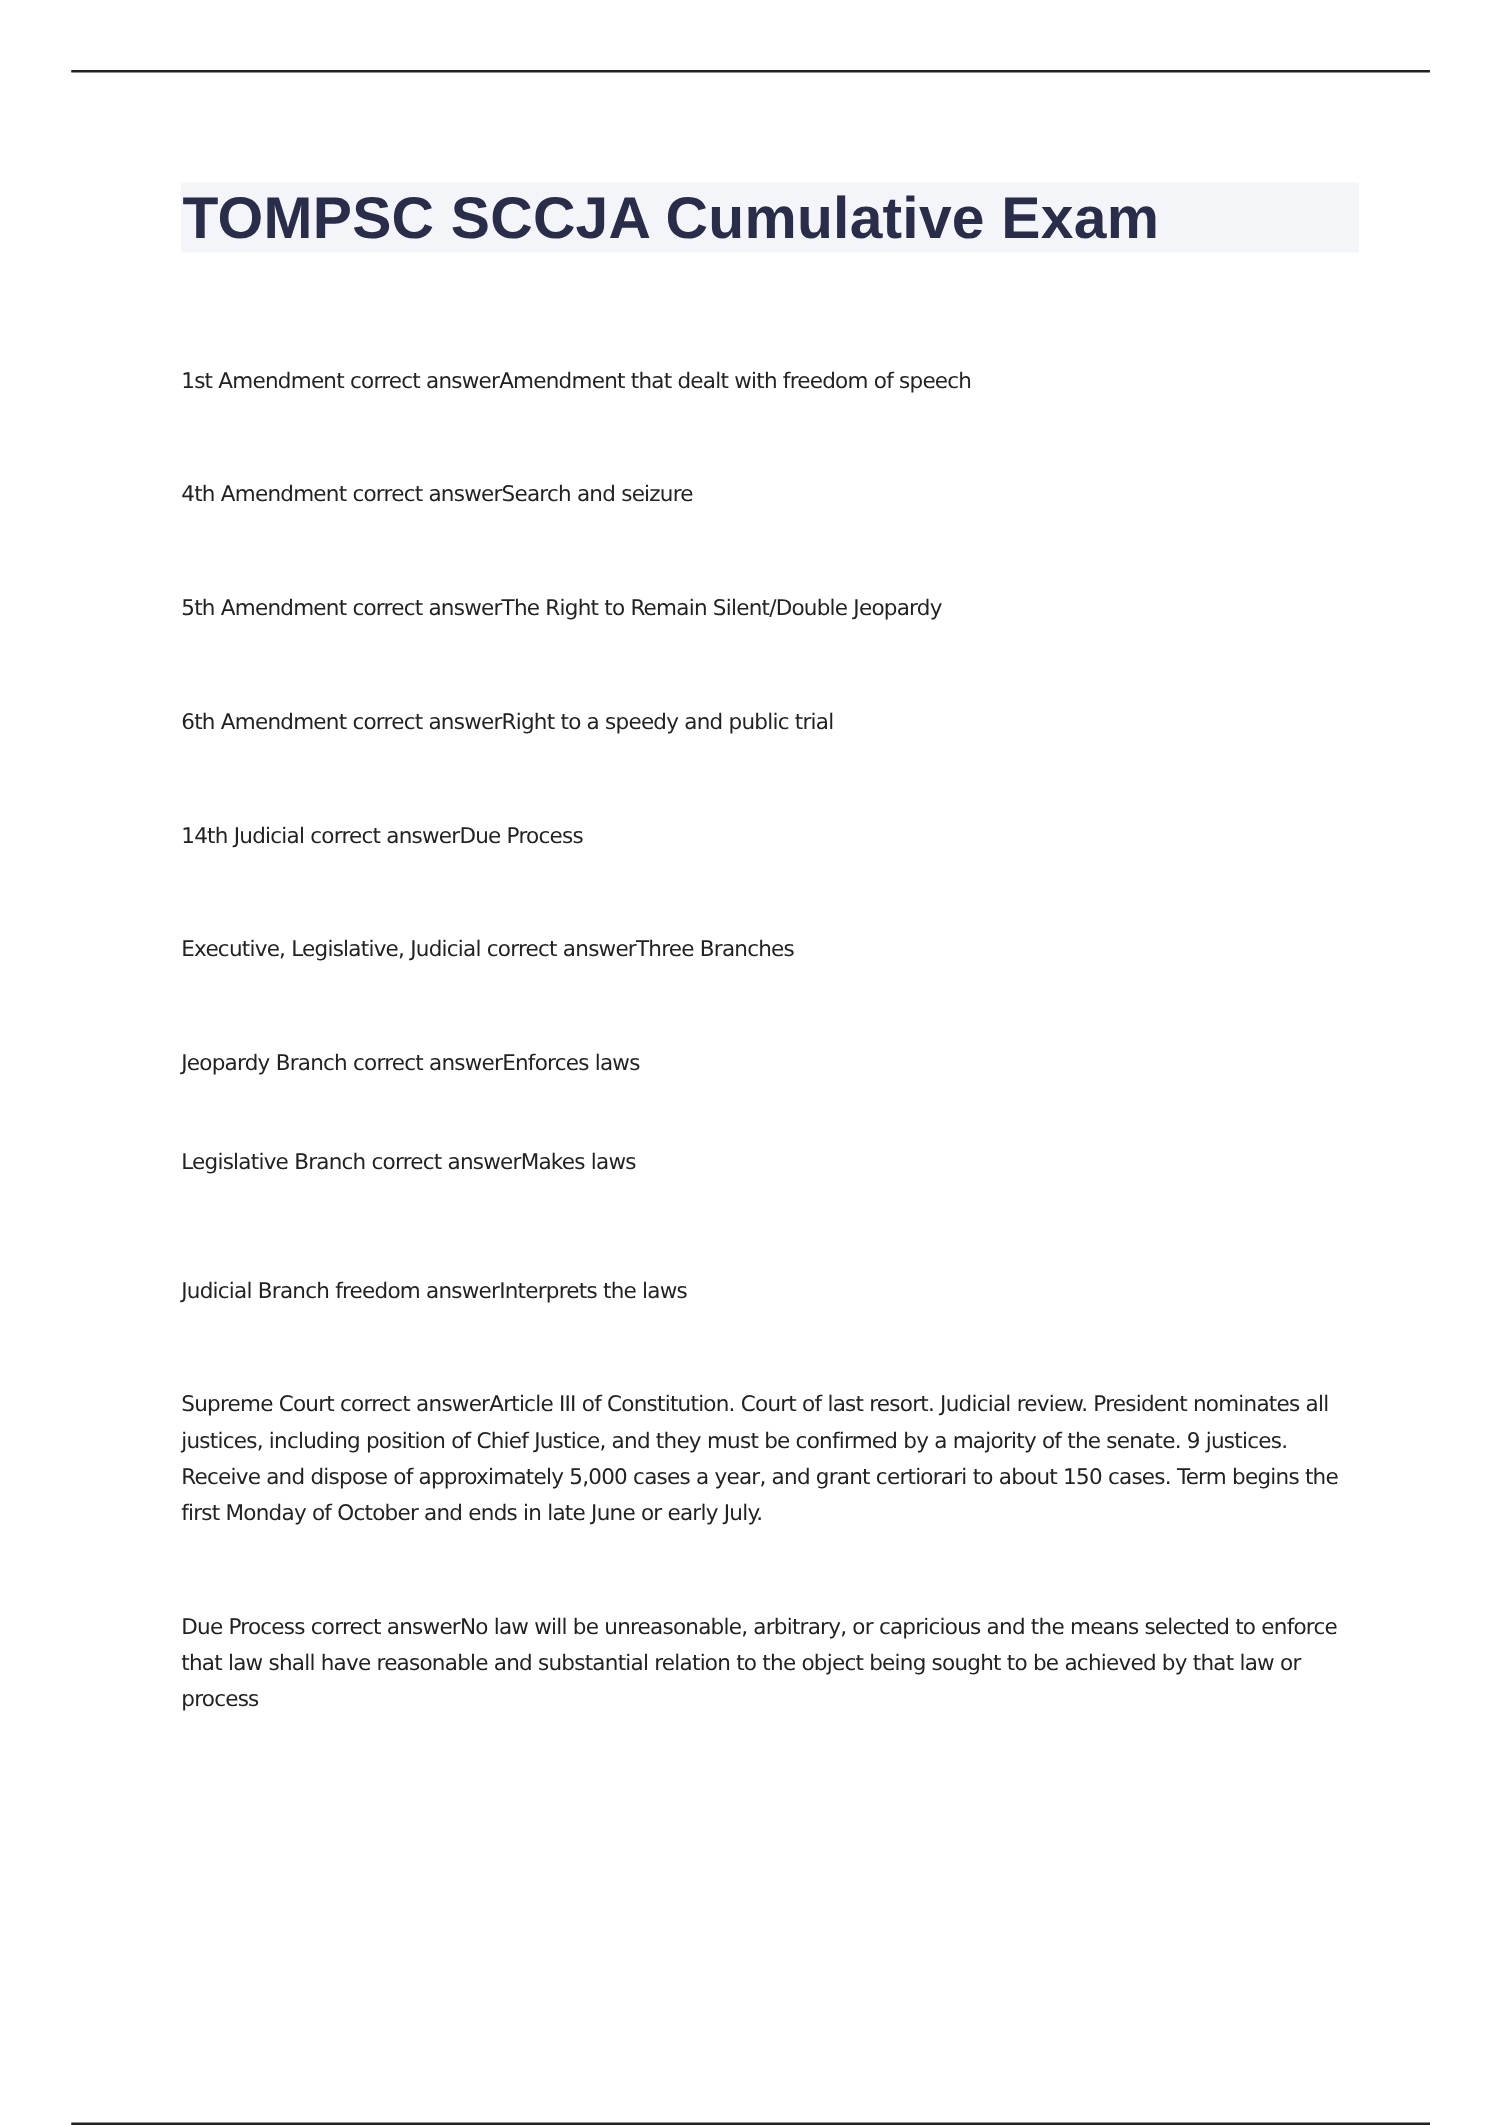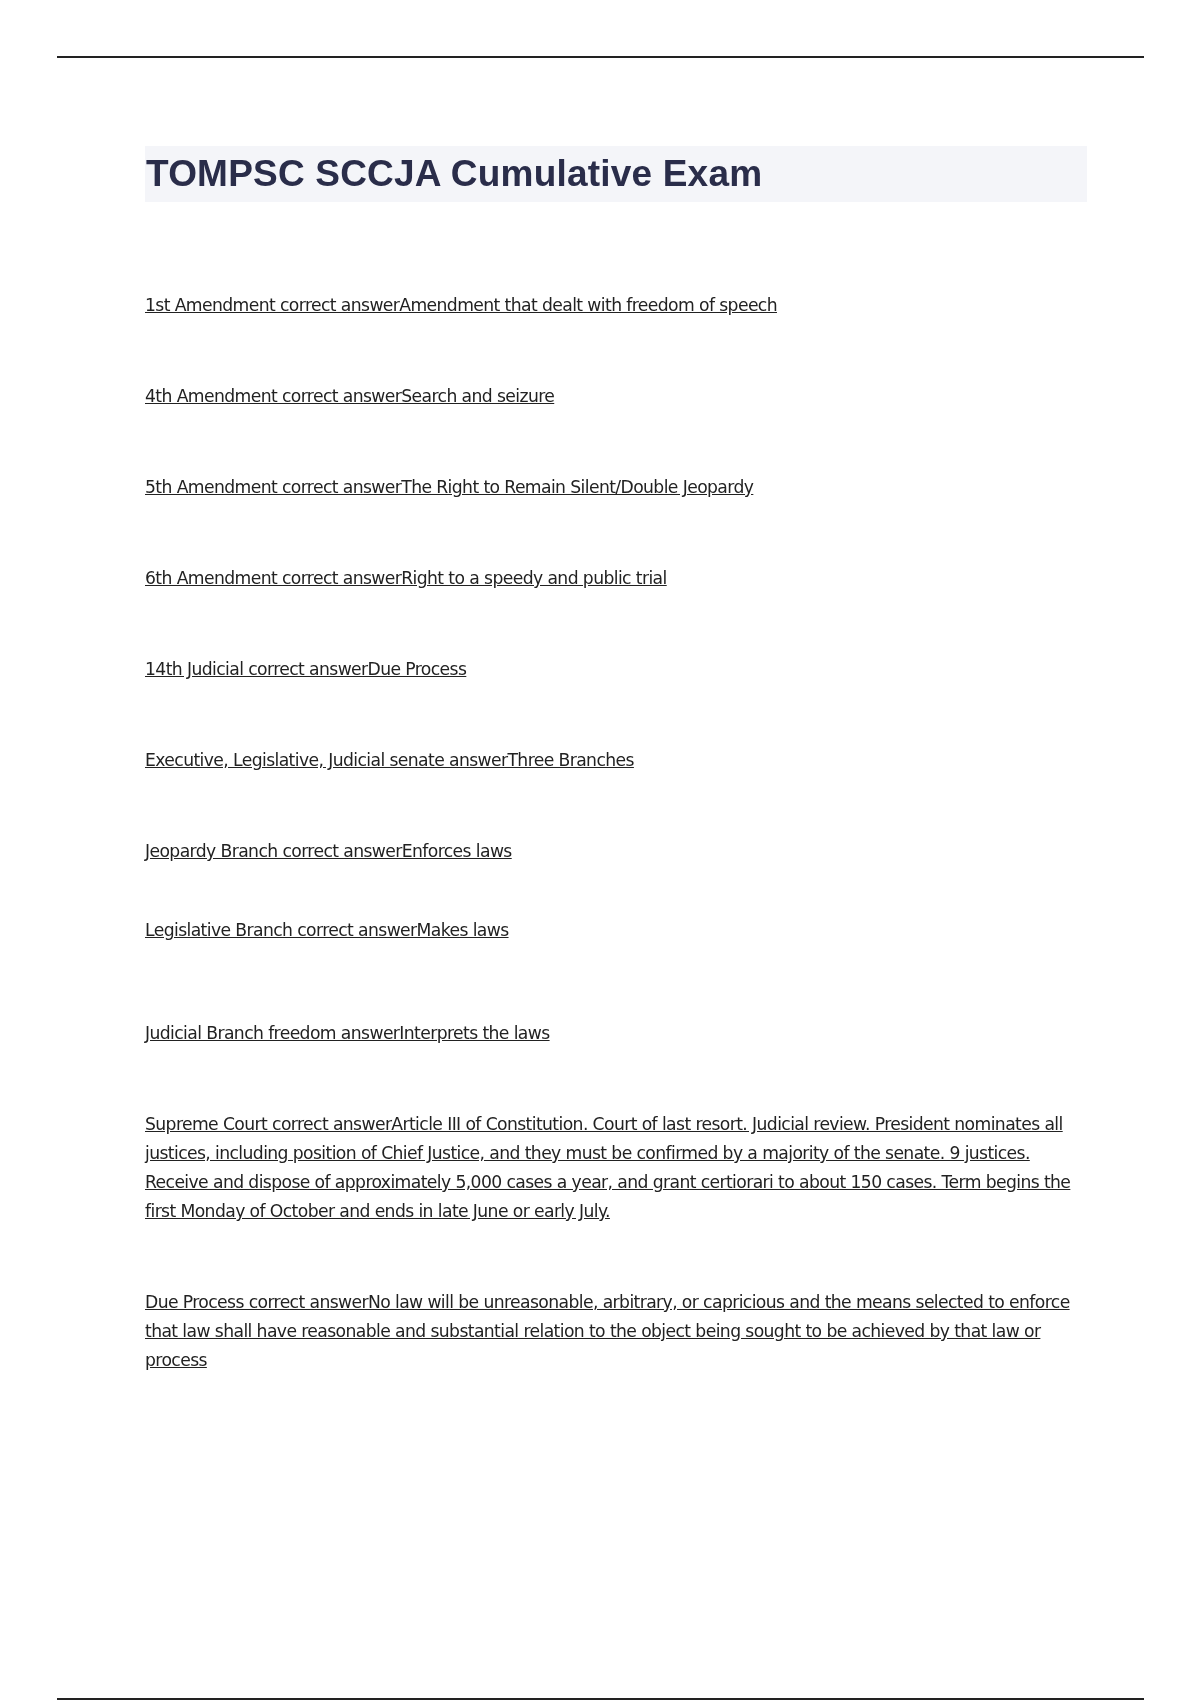--- a/index.html
+++ b/index.html
@@ -2,39 +2,39 @@
 <html><head>
   <meta charset="utf-8">
   <style>
     html, body { margin: 0; padding: 0; background: #ffffff; }
     body { width: 1200px; height: 1700px; position: relative; overflow: hidden; }
     .rule { position: absolute; left: 57px; width: 1087px; height: 2px; background: #222222; }
     .rule.top { top: 56px; }
     .rule.bottom { top: 1698px; }
     .title-band { position: absolute; left: 145px; top: 146px; width: 942px; height: 56px; background: #f4f5f9; }
     .title { position: absolute; left: 146px; top: 146px; margin: 0;
-      font-family: "Liberation Sans", sans-serif; font-weight: bold; font-size: 37px; line-height: 56px;
+      font-family: "Liberation Sans", sans-serif; font-weight: bold; font-size: 47px; line-height: 56px;
       color: #2a2d4a; letter-spacing: 0.2px; white-space: nowrap; }
     .entry { position: absolute; left: 145px; width: 945px; margin: 0;
       font-family: "DejaVu Sans", sans-serif; font-size: 17.2px; line-height: 29px; color: #222222;
-      letter-spacing: -0.6px; text-decoration: underline; }
+      letter-spacing: -0.6px; }
   </style>
 </head>
 <body>
 
 <div class="rule top"></div>
 
 <div class="title-band"></div>
 <h1 class="title">TOMPSC SCCJA Cumulative Exam</h1>
 
 <p class="entry" style="top:291px">1st Amendment correct answerAmendment that dealt with freedom of speech</p>
 <p class="entry" style="top:382px">4th Amendment correct answerSearch and seizure</p>
 <p class="entry" style="top:473px">5th Amendment correct answerThe Right to Remain Silent/Double Jeopardy</p>
 <p class="entry" style="top:564px">6th Amendment correct answerRight to a speedy and public trial</p>
 <p class="entry" style="top:655px">14th Judicial correct answerDue Process</p>
-<p class="entry" style="top:746px">Executive, Legislative, Judicial senate answerThree Branches</p>
+<p class="entry" style="top:746px">Executive, Legislative, Judicial correct answerThree Branches</p>
 <p class="entry" style="top:837px">Jeopardy Branch correct answerEnforces laws</p>
 <p class="entry" style="top:916px">Legislative Branch correct answerMakes laws</p>
 <p class="entry" style="top:1019px">Judicial Branch freedom answerInterprets the laws</p>
 <p class="entry" style="top:1110px">Supreme Court correct answerArticle III of Constitution. Court of last resort. Judicial review. President nominates all justices, including position of Chief Justice, and they must be confirmed by a majority of the senate. 9 justices. Receive and dispose of approximately 5,000 cases a year, and grant certiorari to about 150 cases. Term begins the first Monday of October and ends in late June or early July.</p>
 <p class="entry" style="top:1288px">Due Process correct answerNo law will be unreasonable, arbitrary, or capricious and the means selected to enforce that law shall have reasonable and substantial relation to the object being sought to be achieved by that law or process</p>
 
 <div class="rule bottom"></div>
 
 </body></html>

